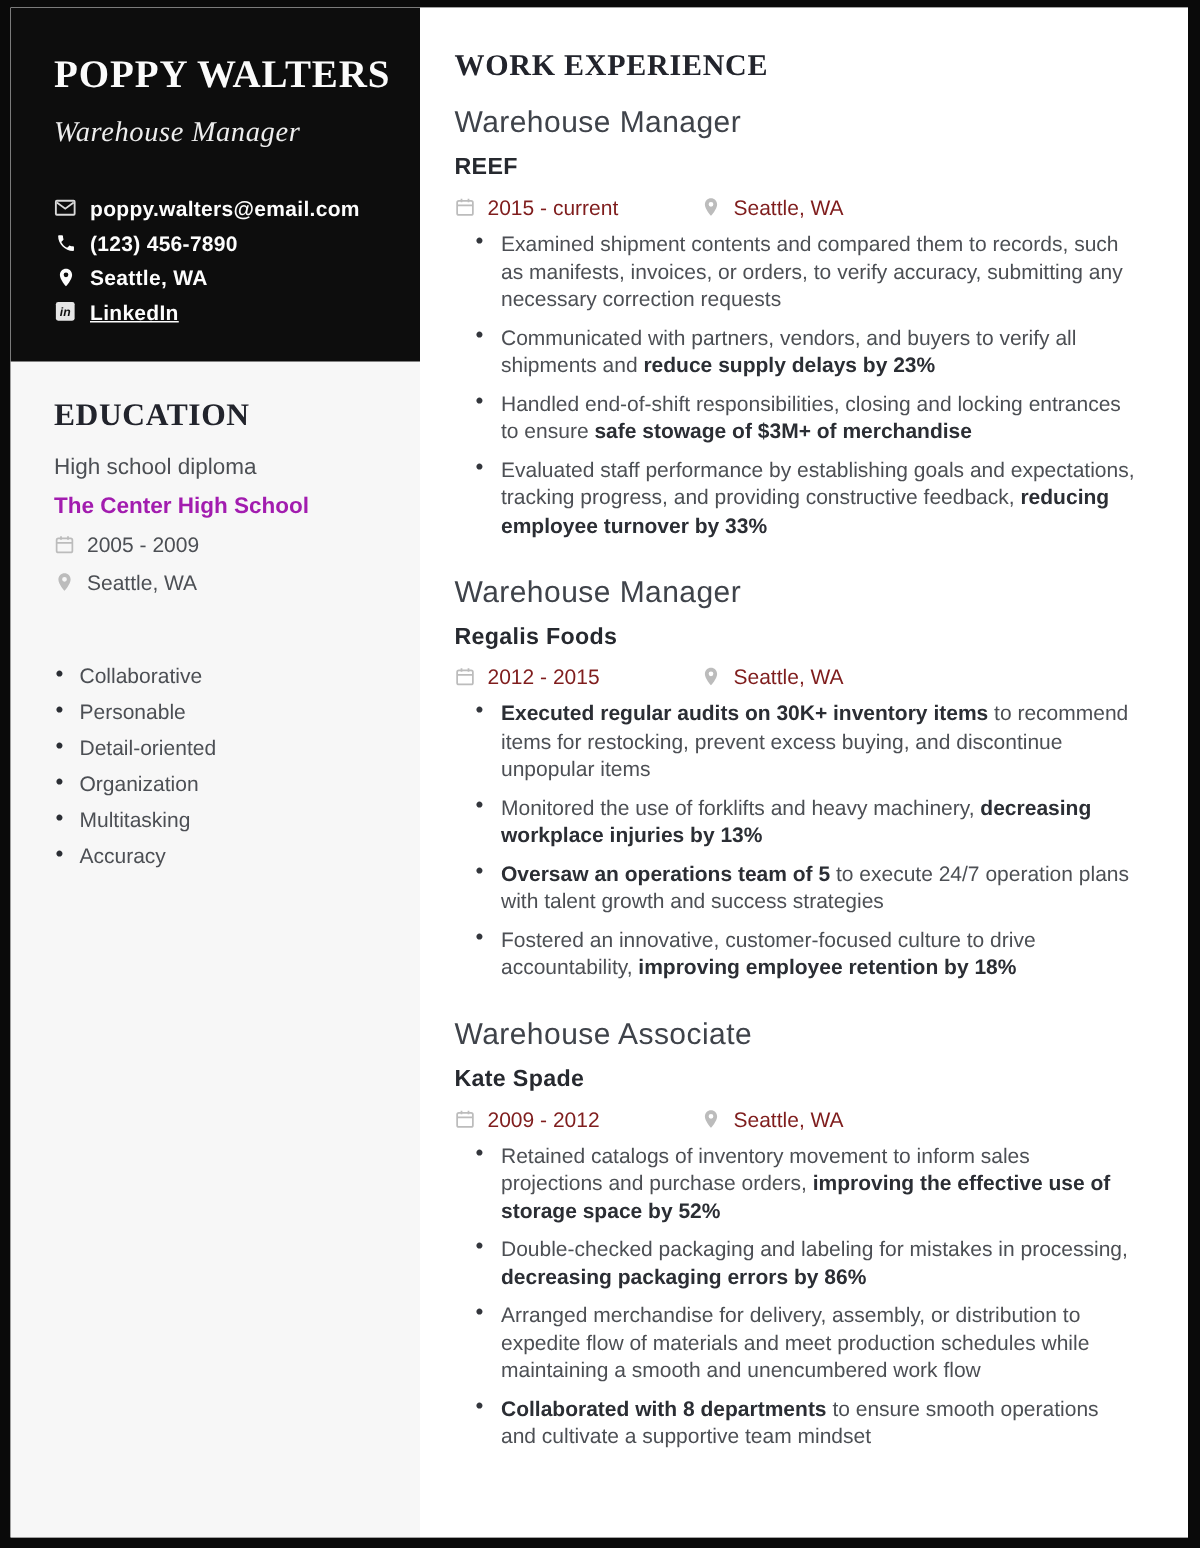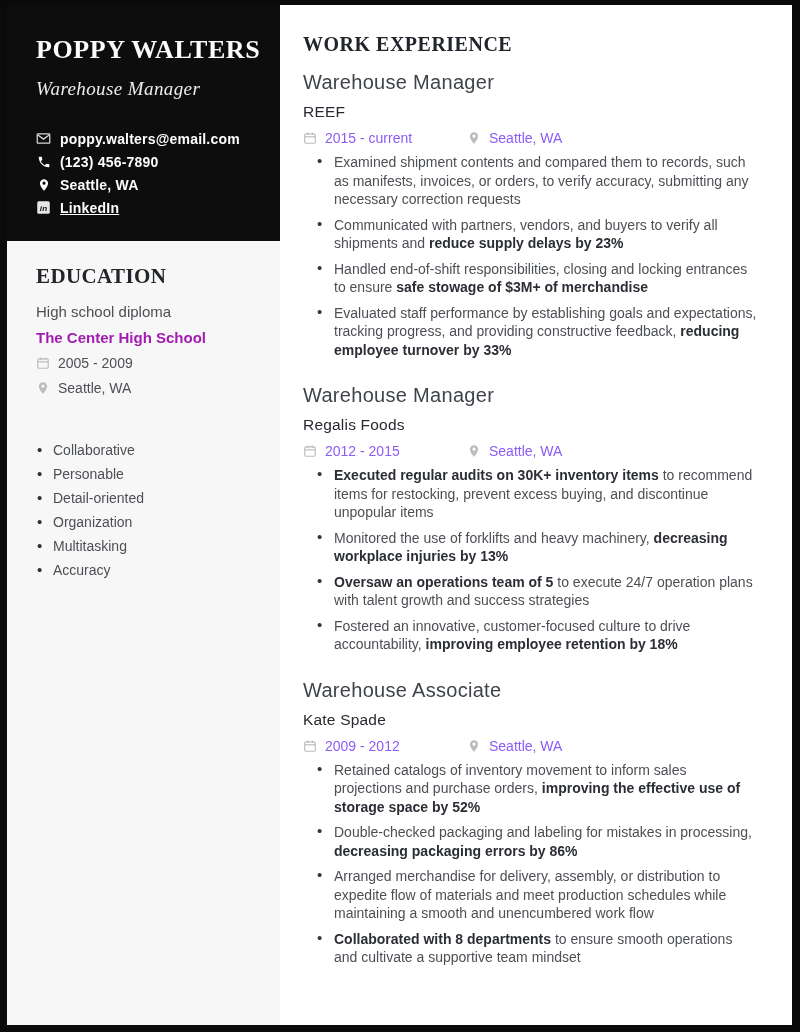--- a/index.html
+++ b/index.html
@@ -46,22 +46,22 @@
   .skills-list { list-style: none; margin: 14px 0 0; padding: 0; }
   .skills-list li { position: relative; padding-left: 17px; margin-top: 8px; font-size: 14px; color: #4c4f54; }
   .skills-list li::before { content: "\2022"; position: absolute; left: 1px; top: -1px; color: #2b2e34; font-size: 15px; }
 
   
   .main { flex: 1 1 auto; background: #ffffff; padding: 28px 34px 0 23px; }
   .main-heading { font-size: 20px; letter-spacing: 0.5px; }
   .job { margin-top: 25px; }
   .job:first-child { margin-top: 15px; }
   .job-title { margin: 0; font-size: 20px; font-weight: 400; color: #3f434a; letter-spacing: 0.3px; }
-  .job-company { margin-top: 9px; font-size: 15.5px; font-weight: normal; color: #26292f; letter-spacing: 0.2px; }
-  .job-meta { display: flex; align-items: flex-end; margin-top: 9px; font-size: 14px; color: #8b5cf6; }
+  .job-company { margin-top: 9px; font-size: 15.5px; font-weight: bold; color: #26292f; letter-spacing: 0.2px; }
+  .job-meta { display: flex; align-items: flex-end; margin-top: 9px; font-size: 14px; color: #7f1d1d; }
   .job-meta .meta-item { display: flex; align-items: center; gap: 8px; }
   .job-meta .meta-item:first-child { width: 164px; }
   .bullets { list-style: none; margin: 7px 0 0; padding: 0; }
   .bullets li {
     position: relative; padding-left: 31px; margin-top: 7px;
     font-size: 14px; line-height: 18.5px; color: #4c4f54; max-width: 455px;
   }
   .bullets li::before { content: "\2022"; position: absolute; left: 14px; top: -1px; color: #33363c; font-size: 15px; }
   .b { font-weight: 700; color: #2b2e34; }
 </style>

